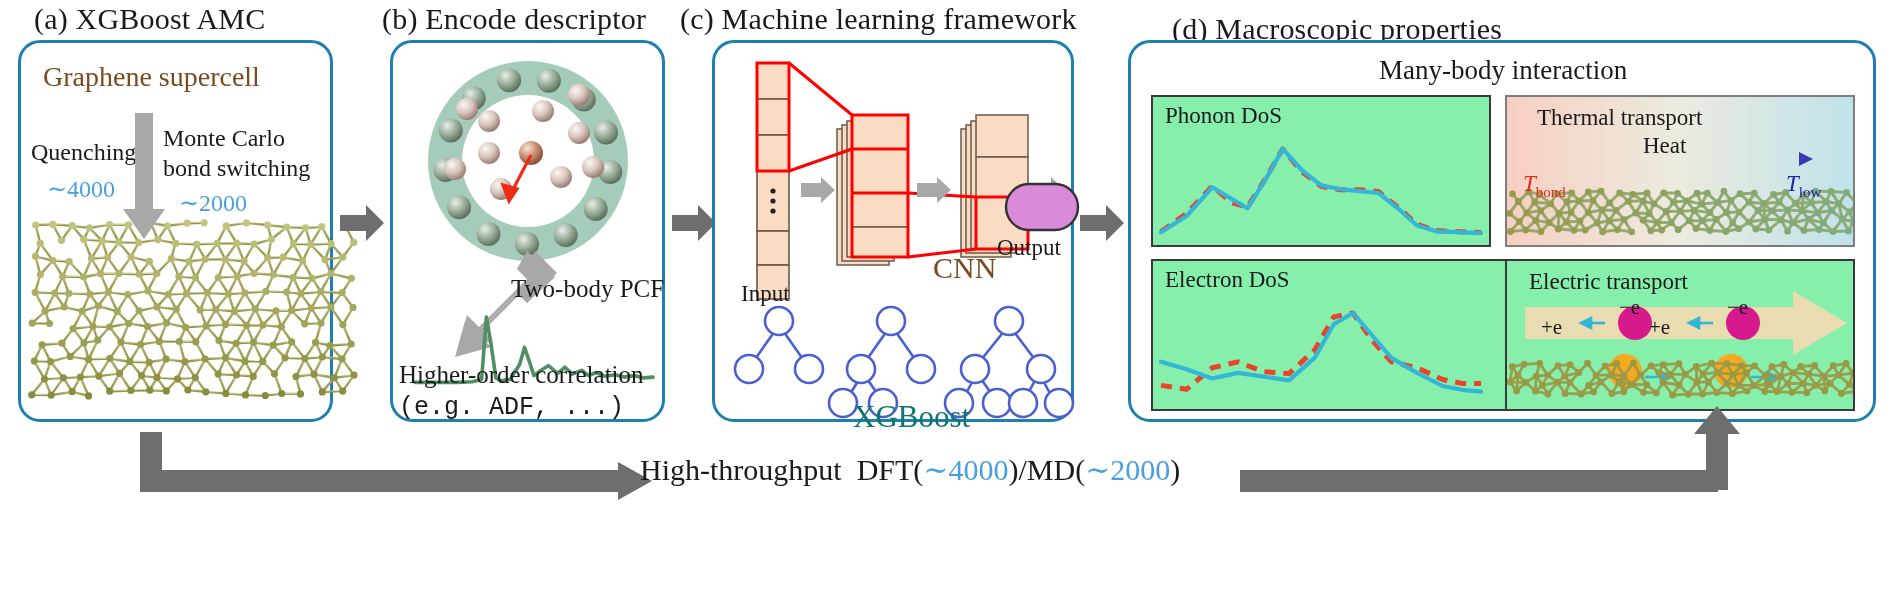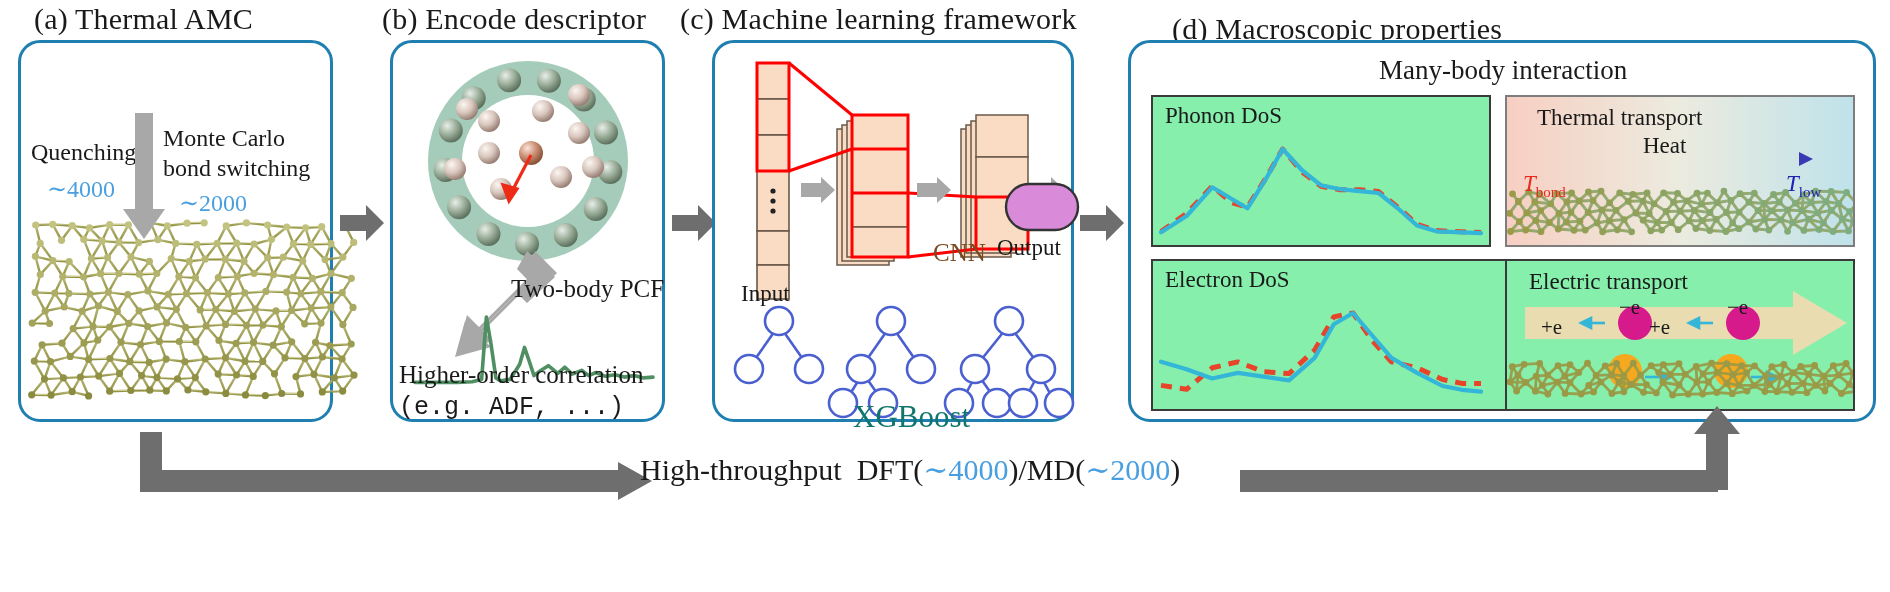--- a/index.html
+++ b/index.html
@@ -29,21 +29,21 @@
   
   .subbox{position:absolute;border:2px solid #3a3a3a;box-sizing:border-box;background:#86efac;}
 
   svg{display:block;overflow:visible;}
 </style>
 </head>
 <body>
 
 <div class="stage">
 
-  <div class="caption" style="left:34px;top:2px;">(a) Thermal AMC</div>
+  <div class="caption" style="left:34px;top:2px;">(a) XGBoost AMC</div>
   <div class="caption" style="left:382px;top:2px;">(b) Encode descriptor</div>
   <div class="caption" style="left:680px;top:2px;">(c) Machine learning framework</div>
   <div class="caption" style="left:1172px;top:12px;">(d) Macroscopic properties</div>
 
   <div class="panel" style="left:18px;top:40px;width:315px;height:382px;">
 
     <svg width="311" height="378" viewBox="0 0 311 378" style="position:absolute;left:0;top:0;">
       <defs>
         <linearGradient id="amcFade" x1="0" y1="0" x2="0" y2="1">
           <stop offset="0%" stop-color="#c9c98f"></stop>
@@ -640,20 +640,21 @@
           <circle cx="204.8" cy="350.4" r="3.6" fill="rgb(139,139,64)"></circle>
           <circle cx="224.5" cy="351.9" r="3.6" fill="rgb(139,139,63)"></circle>
           <circle cx="244.3" cy="352.6" r="3.6" fill="rgb(138,138,63)"></circle>
           <circle cx="260.7" cy="350.5" r="3.6" fill="rgb(139,139,64)"></circle>
           <circle cx="279.5" cy="350.9" r="3.6" fill="rgb(139,139,64)"></circle>
           <circle cx="301.3" cy="348.9" r="3.6" fill="rgb(140,140,64)"></circle>
           <circle cx="321.7" cy="348.1" r="3.6" fill="rgb(140,140,65)"></circle>
         </g>
     </svg>
 
+    <div class="t brown" style="left:22px;top:18px;font-size:28px;">Graphene supercell</div>
 
     <div class="t" style="left:10px;top:96px;font-size:24px;">Quenching</div>
     <div class="t blue" style="left:26px;top:132px;font-size:24px;">∼4000</div>
 
     <div class="t" style="left:142px;top:82px;font-size:24px;">Monte Carlo</div>
     <div class="t" style="left:142px;top:112px;font-size:24px;">bond switching</div>
     <div class="t blue" style="left:158px;top:146px;font-size:24px;">∼2000</div>
 
     <svg width="46" height="130" viewBox="0 0 46 130" style="position:absolute;left:100px;top:70px;">
       <polygon points="14,0 32,0 32,96 44,96 23,126 2,96 14,96" fill="#a8a8a8"></polygon>
@@ -801,21 +802,21 @@
         <polygon points="320,126 336,126 336,120 350,133 336,146 336,140 320,140"></polygon>
       </g>
     </svg>
 
     <svg width="78" height="52" viewBox="0 0 78 52" style="position:absolute;left:288px;top:138px;">
       <rect x="3" y="3" width="72" height="46" rx="23" ry="23" fill="#d98ad9" stroke="#333" stroke-width="2.4"></rect>
     </svg>
     <div class="t" style="left:282px;top:192px;font-size:23px;">Output</div>
 
     <div class="t" style="left:26px;top:238px;font-size:23px;">Input</div>
-    <div class="t brown" style="left:218px;top:196px;font-size:25px;">CNN</div>
+    <div class="t brown" style="left:218px;top:208px;font-size:30px;">CNN</div>
 
     <svg width="346" height="110" viewBox="0 0 346 110" style="position:absolute;left:8px;top:260px;">
       <g stroke="#4a5fd0" stroke-width="2.6" fill="none">
 
         <line x1="56" y1="22" x2="28" y2="62"></line>
           <line x1="56" y1="22" x2="84" y2="62"></line>
         <circle cx="56" cy="18" r="14" fill="#fff"></circle>
           <circle cx="26" cy="66" r="14" fill="#fff"></circle>
           <circle cx="86" cy="66" r="14" fill="#fff"></circle>
 

